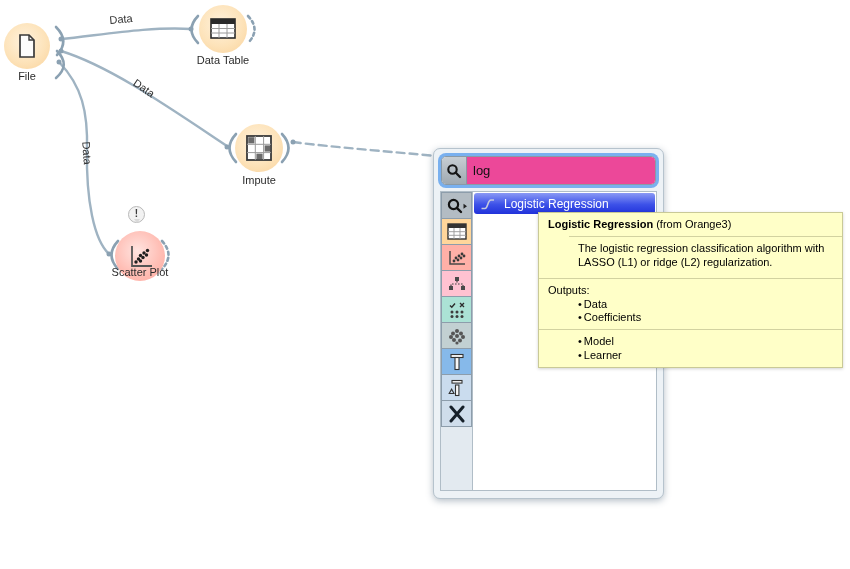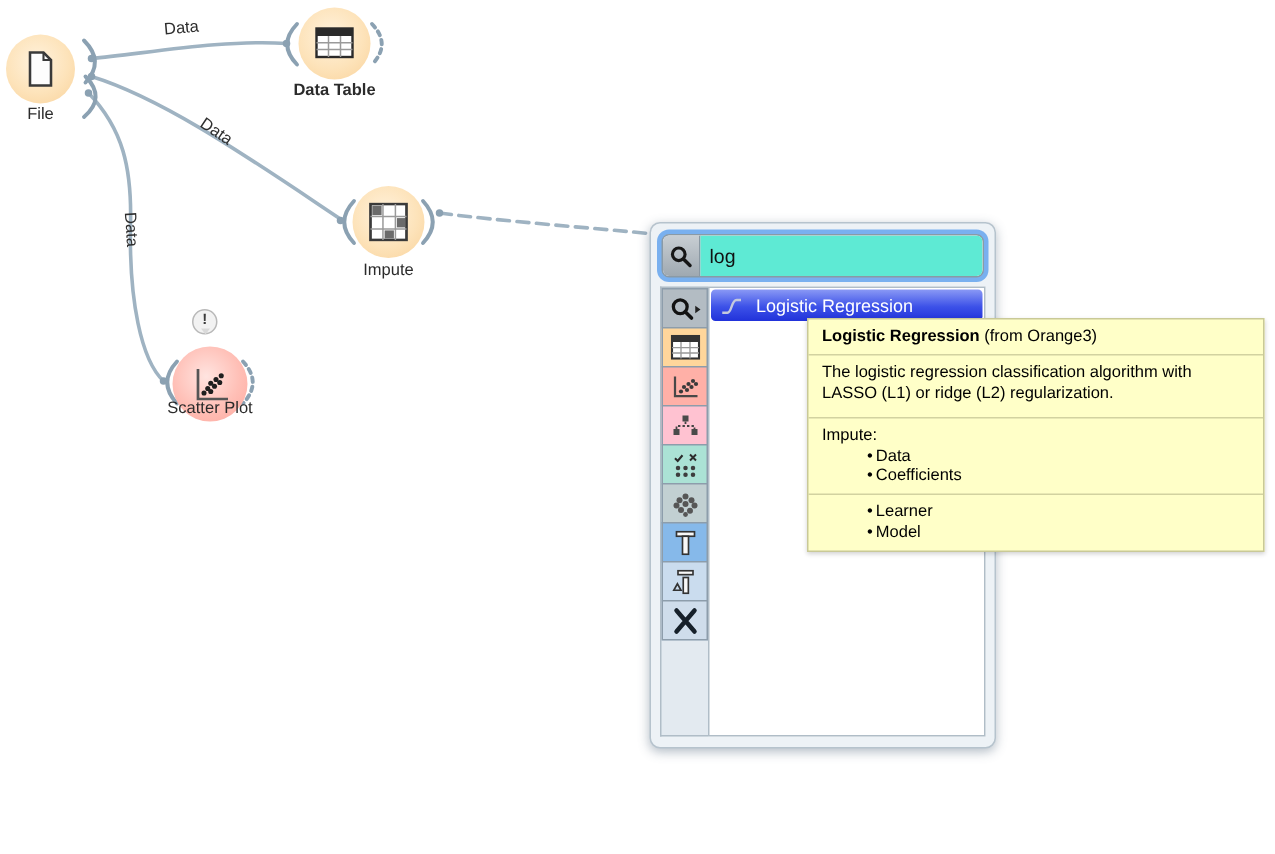--- a/index.html
+++ b/index.html
@@ -20,21 +20,21 @@
   .warn-badge::after{content:"";position:absolute;left:5px;bottom:-4px;border:3px solid transparent;border-top:4px solid #d9d9d9;}
 
   
   .popup{position:absolute;left:433px;top:148px;width:229px;height:349px;background:#edf2f6;
          border:1px solid #b6c3cd;border-radius:7px;box-shadow:0 2px 7px rgba(90,110,130,.45);z-index:10;}
   .search-wrap{position:absolute;left:7px;top:7px;right:7px;height:27px;border-radius:5px;
                box-shadow:0 0 0 3px #79b0ef;background:#fff;border:1px solid #8a9aa6;display:flex;overflow:hidden;}
   .mag-btn{width:27px;background:linear-gradient(#c8ced3,#9fa9b1);border-right:1px solid #8a98a3;
            display:flex;align-items:center;justify-content:center;cursor:pointer;}
   .search-input{flex:1;border:0;outline:0;font-family:"Liberation Sans",sans-serif;font-size:13px;
-                padding:0 6px;color:#111;background:#5eead4;}
+                padding:0 6px;color:#111;background:#ec4899;}
   .content{position:absolute;left:6px;right:6px;top:42px;bottom:7px;display:flex;}
   .cats{width:31px;background:#e3eaf0;border:1px solid #b0bdc7;border-right:0;display:flex;flex-direction:column;}
   .cat-btn{height:25px;border:1px solid #8d9dab;margin-top:-1px;display:flex;align-items:center;justify-content:center;cursor:pointer;}
   .cat-btn:first-child{margin-top:0;}
   .c-search{background:#b3bcc3;}
   .c-data{background:#ffd69b;}
   .c-visualize{background:#ffb0a7;}
   .c-model{background:#ffc2d1;}
   .c-evaluate{background:#abe2d5;}
   .c-unsup{background:#c2d0d2;}
@@ -46,21 +46,21 @@
                 background:linear-gradient(#8a99f5, #3c51e8 55%, #2132da);color:#fff;font-size:12px;}
   .row-selected .row-label{margin-left:9px;}
   .row-icon{margin-left:6px;display:flex;}
 
   
   .tooltip{position:absolute;left:538px;top:212px;width:303px;background:#ffffc8;border:1px solid #c9c997;
            box-shadow:0 1px 3px rgba(0,0,0,.18);z-index:11;font-size:11px;line-height:1.22;color:#000;}
   .tt-sec{padding:5px 9px;}
   .tt-sec + .tt-sec{border-top:1px solid #d2d2a0;}
   .tt-title-b{font-weight:bold;}
-  .tt-desc{padding-bottom:9px;}
+  .tt-desc{padding-bottom:9px;margin-left:30px;}
   .tt-bullets{padding-left:30px;}
   .bullet-item::before{content:"\2022";margin-right:2px;}
 </style>
 </head>
 <body>
 
 <div class="stage">
 
   <svg class="links-layer" width="850" height="569" viewBox="0 0 850 569">
     <g stroke="#9fb3c2" stroke-width="2.4" fill="none" stroke-linecap="round">
@@ -98,21 +98,21 @@
   </div>
   <div class="node-label" style="left:27px;top:70px;text-align:right;">File</div>
 
   <div class="node cat-data" style="left:199px;top:5px;width:48px;height:48px;">
     <svg width="26" height="22" viewBox="0 0 26 22">
       <rect x="1" y="1" width="24" height="19" fill="#fff" stroke="#2a2a2a" stroke-width="1.6"></rect>
       <rect x="1" y="1" width="24" height="5" fill="#2a2a2a"></rect>
       <path d="M9,6 V20 M17,6 V20 M1,10.5 H25 M1,15 H25" stroke="#9a9a9a" stroke-width="1" fill="none"></path>
     </svg>
   </div>
-  <div class="node-label" style="left:223px;top:54px;font-weight:bold;">Data Table</div>
+  <div class="node-label" style="left:223px;top:54px;">Data Table</div>
 
   <div class="node cat-data" style="left:235px;top:124px;width:48px;height:48px;">
     <svg width="26" height="26" viewBox="0 0 26 26">
       <rect x="1" y="1" width="24" height="24" fill="#fff" stroke="#3a3a3a" stroke-width="1.8"></rect>
       <path d="M9.3,1 V25 M17.6,1 V25 M1,9.3 H25 M1,17.6 H25" stroke="#9a9a9a" stroke-width="1" fill="none"></path>
       <rect x="2.2" y="2.2" width="6.2" height="6.2" fill="#6b6b6b"></rect>
       <rect x="18.6" y="10.4" width="5.4" height="6.2" fill="#6b6b6b"></rect>
       <rect x="10.4" y="18.6" width="6.2" height="5.4" fill="#6b6b6b"></rect>
     </svg>
   </div>
@@ -248,27 +248,27 @@
       </div>
     </div>
   </div>
 
   <div class="tooltip">
     <div class="tt-sec">
       <span class="tt-title-b">Logistic Regression</span><span> (from Orange3)</span>
     </div>
     <div class="tt-sec tt-desc">The logistic regression classification algorithm with LASSO (L1) or ridge (L2) regularization.</div>
     <div class="tt-sec">
-      <div>Impute:</div>
+      <div>Outputs:</div>
       <div class="tt-bullets">
         <div class="bullet-item">Data</div>
         <div class="bullet-item">Coefficients</div>
       </div>
     </div>
     <div class="tt-sec">
       <div class="tt-bullets">
+        <div class="bullet-item">Model</div>
         <div class="bullet-item">Learner</div>
-        <div class="bullet-item">Model</div>
       </div>
     </div>
   </div>
 
 </div>
 
 </body></html>

